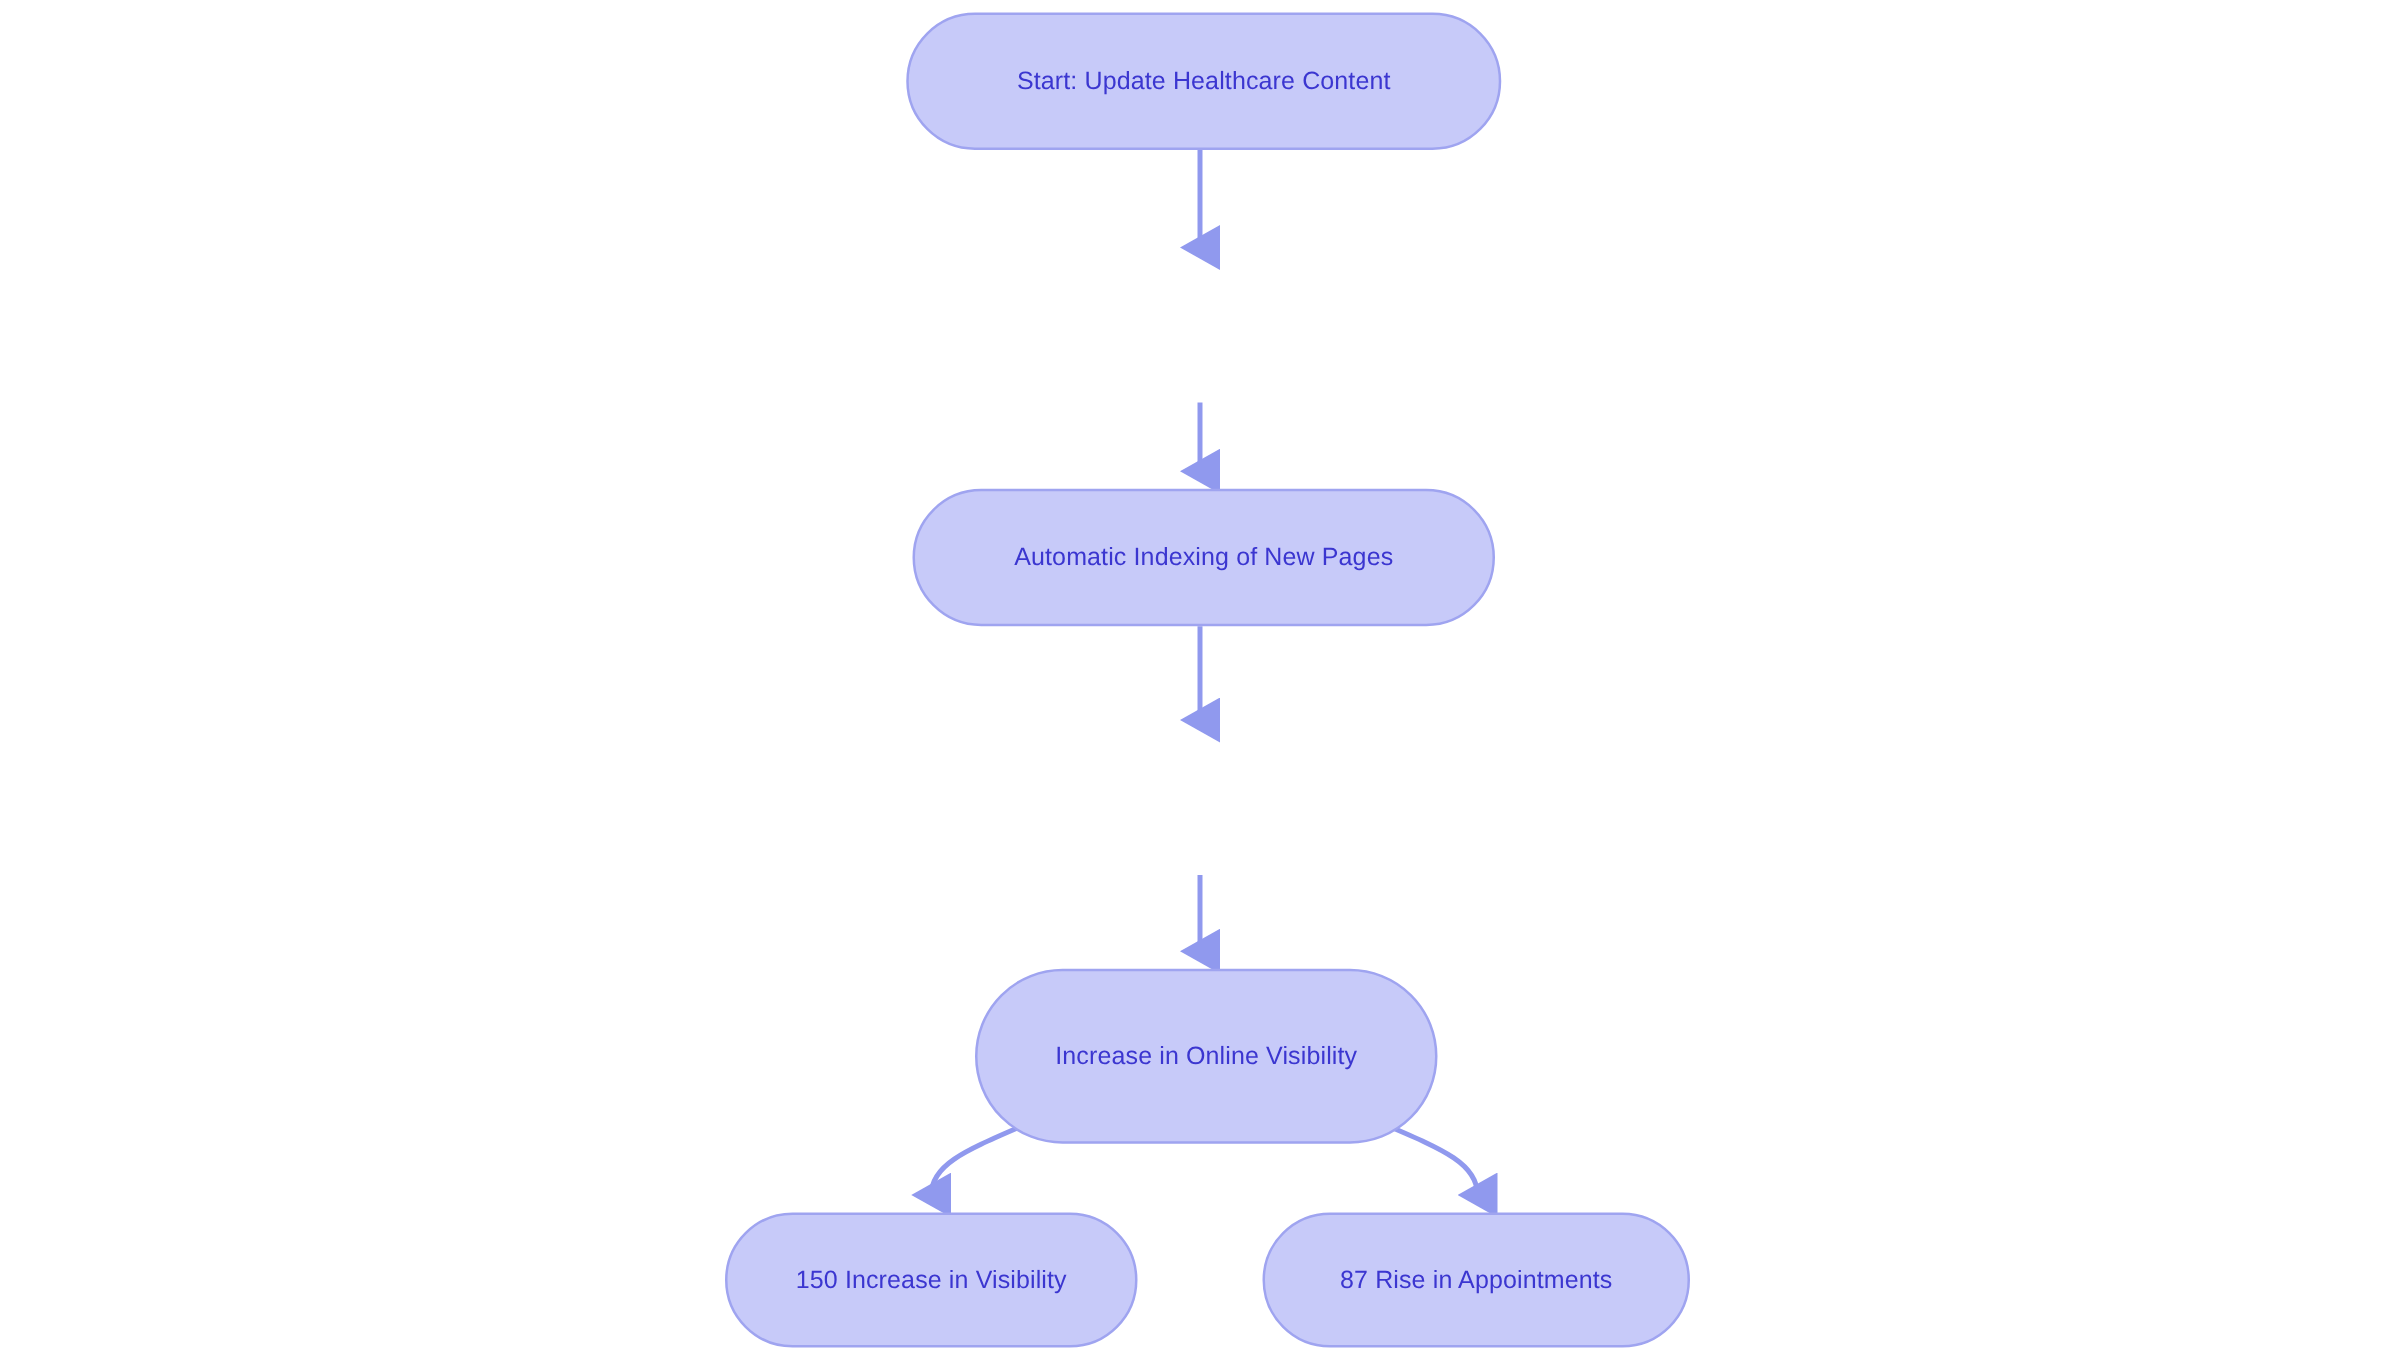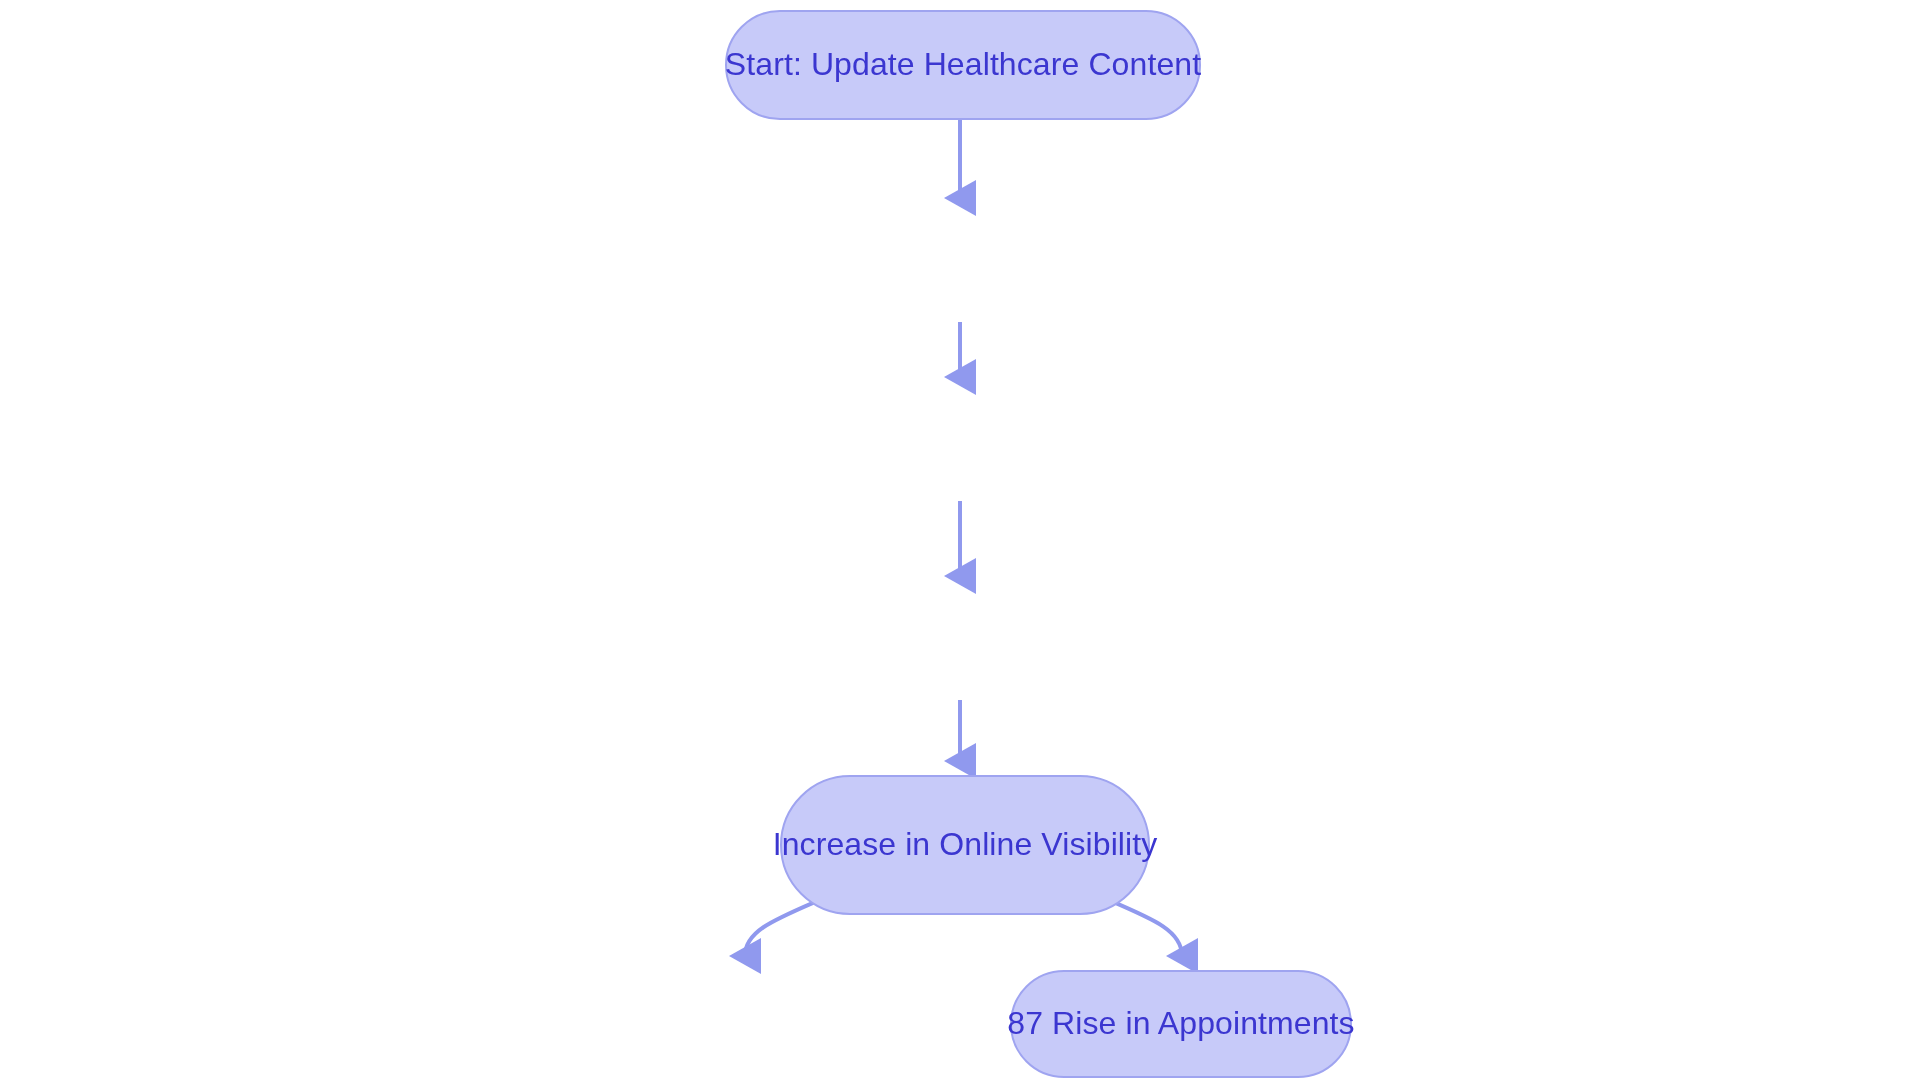--- a/index.html
+++ b/index.html
@@ -30,21 +30,21 @@
   .node {
     position: absolute;
     box-sizing: border-box;
     display: flex;
     align-items: center;
     justify-content: center;
     background: #c7caf9;
     border: 2px solid #9fa4f0;
     border-radius: 999px;
     color: #3b36d0;
-    font-size: 32px;
+    font-size: 20px;
     font-weight: 400;
     letter-spacing: 0.1px;
     line-height: 1.1;
     white-space: nowrap;
     text-align: center;
   }
   .node-label {
     display: block;
     padding: 0 14px;
   }
@@ -72,24 +72,30 @@
     <path d="M 855 884 C 790 915, 745 925, 745 956" stroke="#9099ee" stroke-width="4" fill="none" marker-end="url(#arrowhead)"></path>
 
     <path d="M 1072 884 C 1140 915, 1182 925, 1182 956" stroke="#9099ee" stroke-width="4" fill="none" marker-end="url(#arrowhead)"></path>
   </svg>
 
   <div class="node" style="left: 725px; top: 10px; width: 476px; height: 110px; background: rgb(199, 202, 249); border-color: rgb(159, 164, 240); color: rgb(59, 54, 208);">
     <span class="node-label">Start: Update Healthcare Content</span>
   </div>
 
 
+  <div class="node" style="left: 730px; top: 391px; width: 466px; height: 110px; background: rgb(199, 202, 249); border-color: rgb(159, 164, 240); color: rgb(59, 54, 208);">
+    <span class="node-label">Automatic Indexing of New Pages</span>
+  </div>
 
 
   <div class="node" style="left: 780px; top: 775px; width: 370px; height: 140px; background: rgb(199, 202, 249); border-color: rgb(159, 164, 240); color: rgb(59, 54, 208);">
     <span class="node-label">Increase in Online Visibility</span>
   </div>
 
+  <div class="node" style="left: 580px; top: 970px; width: 330px; height: 108px; background: rgb(199, 202, 249); border-color: rgb(159, 164, 240); color: rgb(59, 54, 208);">
+    <span class="node-label">150 Increase in Visibility</span>
+  </div>
 
   <div class="node" style="left: 1010px; top: 970px; width: 342px; height: 108px; background: rgb(199, 202, 249); border-color: rgb(159, 164, 240); color: rgb(59, 54, 208); justify-content: center;">
     <span class="node-label">87 Rise in Appointments</span>
   </div>
 
 </div>
 
 </body></html>

